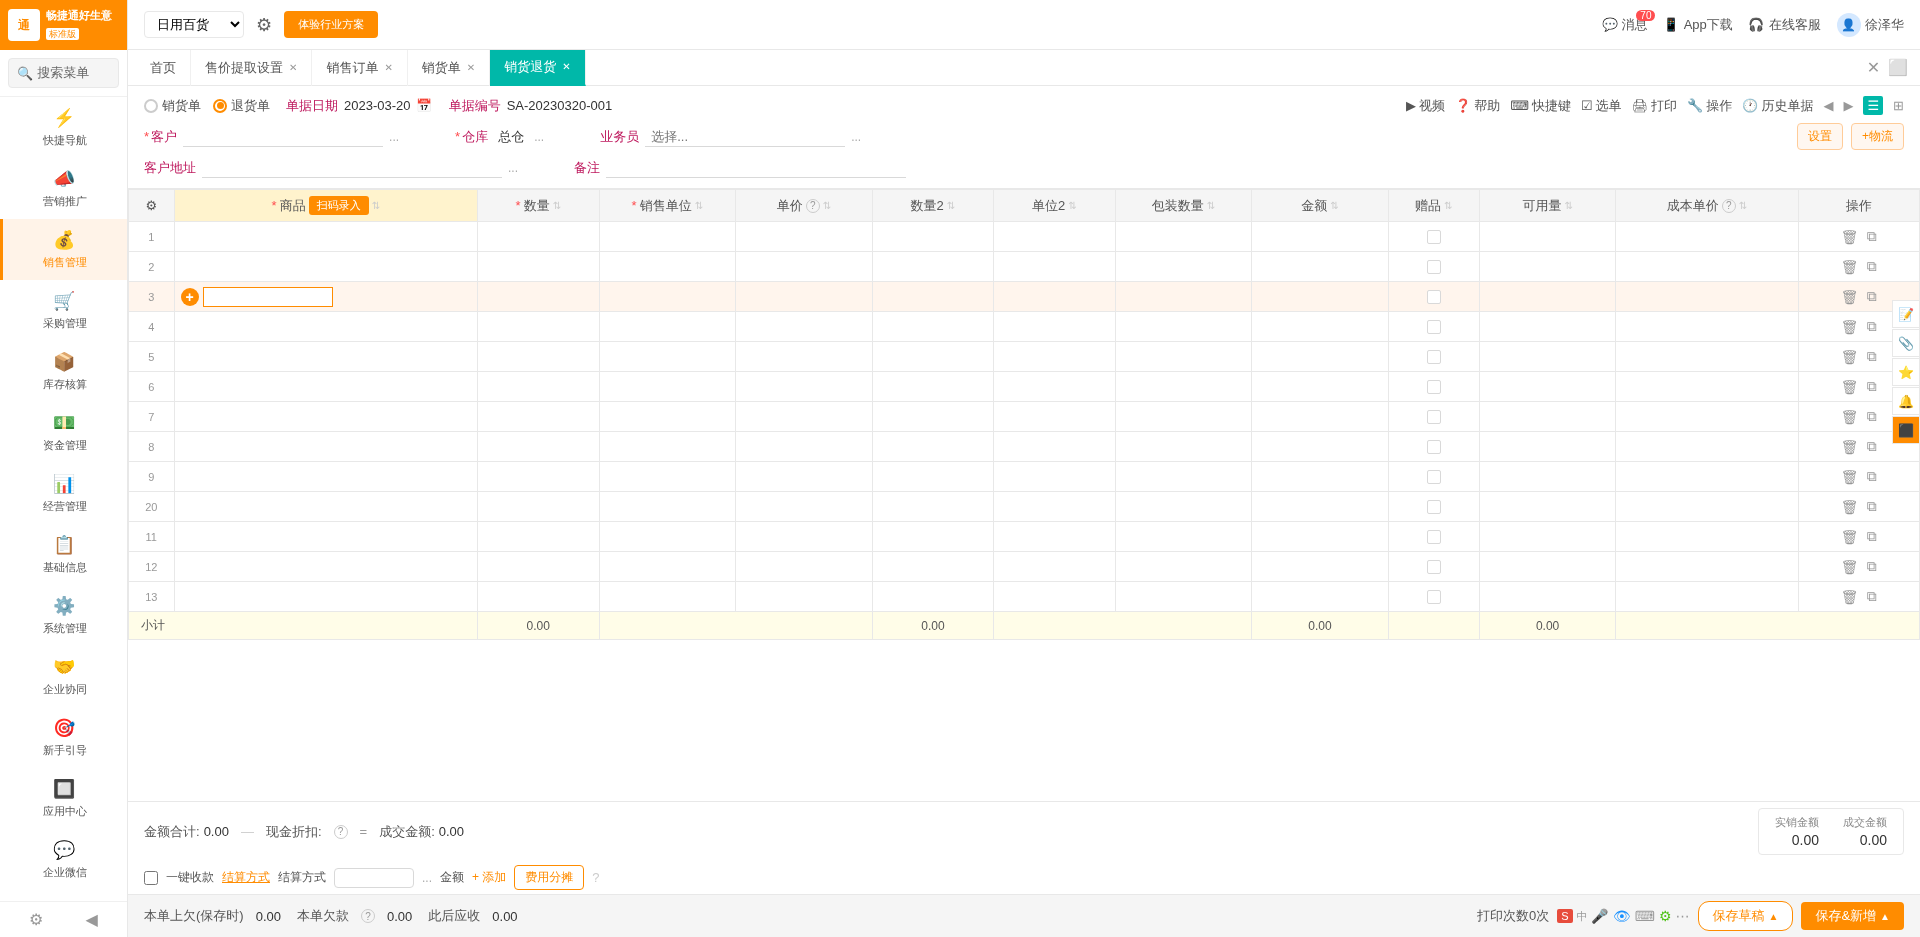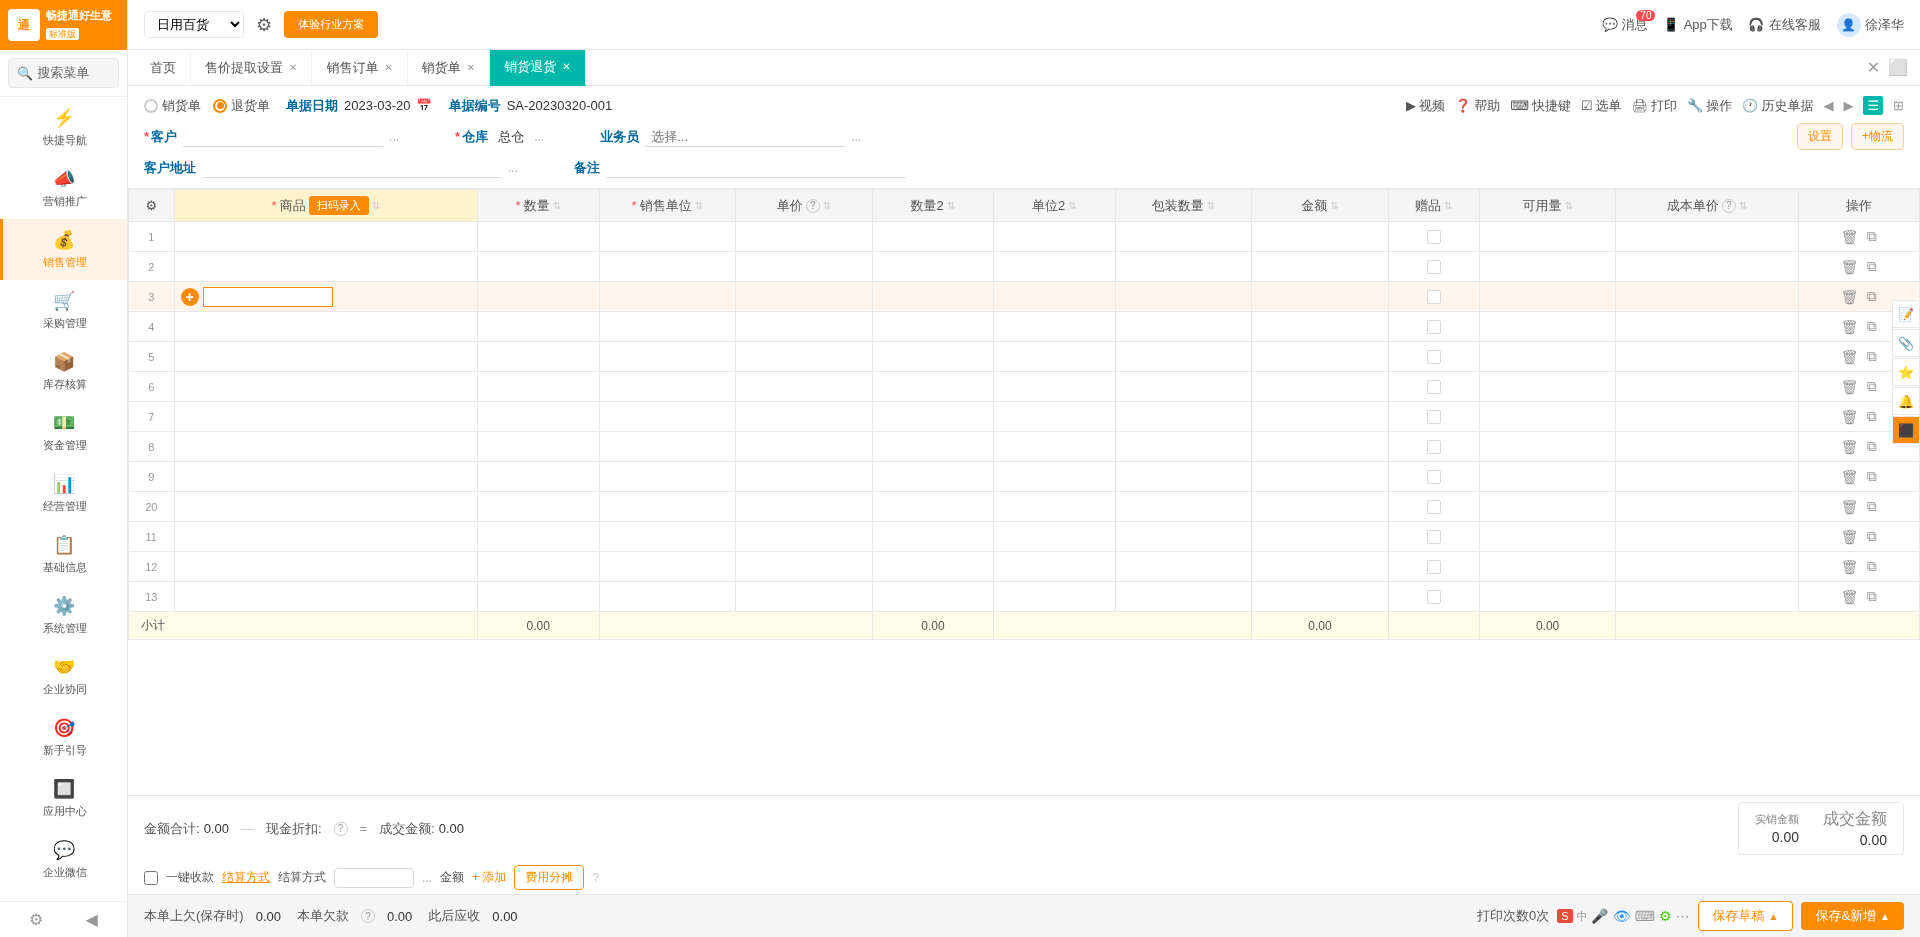--- a/index.html
+++ b/index.html
@@ -47,21 +47,21 @@
     .content { flex: 1; display: flex; flex-direction: column; overflow: hidden; background: #f5f5f5; padding: 0; }
     .form-panel { background: #fff; padding: 10px 16px; border-bottom: 1px solid #e8e8e8; }
     .form-row { display: flex; align-items: center; gap: 16px; margin-bottom: 8px; }
     .form-row:last-child { margin-bottom: 0; }
     .radio-group { display: flex; align-items: center; gap: 12px; }
     .radio-item { display: flex; align-items: center; gap: 4px; cursor: pointer; color: #555; }
     .radio-dot { width: 14px; height: 14px; border-radius: 50%; border: 2px solid #ccc; display: flex; align-items: center; justify-content: center; }
     .radio-dot.checked { border-color: #ff8c00; }
     .radio-dot.checked::after { content: ''; width: 7px; height: 7px; border-radius: 50%; background: #ff8c00; }
     .form-field { display: flex; align-items: center; gap: 6px; }
-    .form-label { color: #0369a1; white-space: nowrap; font-weight: bold; }
+    .form-label { color: #be185d; white-space: nowrap; }
     .form-label.required::before { content: '*'; color: #ff4d4f; margin-right: 2px; }
     .form-input { border: none; border-bottom: 1px solid #d9d9d9; padding: 2px 6px; min-width: 160px; font-size: 13px; color: #333; outline: none; }
     .form-input-dots { color: #aaa; font-size: 12px; cursor: pointer; }
     .form-date-val { color: #333; }
     .form-date-icon { color: #999; cursor: pointer; }
     .form-id { color: #333; }
     .toolbar-item { display: flex; align-items: center; gap: 3px; color: #555; cursor: pointer; font-size: 12px; }
     .settings-btn { background: #fff7f0; border-color: #ffcc99; color: #ff8c00; border-radius: 4px; padding: 4px 10px; cursor: pointer; font-size: 12px; border: 1px solid #ffcc99; display: flex; align-items: center; gap: 3px; }
     .add-btn { background: #fff7f0; border-color: #ffcc99; color: #ff8c00; border-radius: 4px; padding: 4px 10px; cursor: pointer; font-size: 12px; border: 1px solid #ffcc99; display: flex; align-items: center; gap: 3px; }
 
@@ -95,21 +95,21 @@
     .pay-label { font-size: 12px; color: #555; }
     .pay-input { border: 1px solid #d9d9d9; border-radius: 4px; padding: 2px 6px; font-size: 12px; width: 80px; }
     .pay-dots { color: #aaa; font-size: 12px; cursor: pointer; }
     .pay-add-btn { background: none; border: none; color: #ff8c00; cursor: pointer; font-size: 12px; display: flex; align-items: center; gap: 2px; }
     .expense-btn { background: #fff; border: 1px solid #ff8c00; color: #ff8c00; border-radius: 4px; padding: 3px 10px; cursor: pointer; font-size: 12px; }
     .help-icon { color: #ccc; cursor: pointer; font-size: 13px; }
 
     .footer-bar { background: #f5f5f5; border-top: 1px solid #e8e8e8; padding: 6px 16px; display: flex; align-items: center; gap: 16px; font-size: 12px; color: #555; }
     .footer-item { display: flex; align-items: center; gap: 12px; }
     .footer-right { margin-left: auto; display: flex; align-items: center; gap: 8px; }
-    .save-draft-btn { background: #fff; border: 1px solid #ff8c00; color: #ff8c00; border-radius: 4px; padding: 5px 14px; cursor: pointer; font-size: 13px; display: flex; align-items: center; gap: 4px; }
+    .save-draft-btn { background: #fff; border: 1px solid #ff8c00; color: #ff8c00; border-radius: 11px; padding: 5px 14px; cursor: pointer; font-size: 13px; display: flex; align-items: center; gap: 4px; }
     .save-new-btn { background: #ff8c00; color: #fff; border: none; border-radius: 4px; padding: 5px 14px; cursor: pointer; font-size: 13px; display: flex; align-items: center; gap: 4px; }
     .chevron { font-size: 10px; }
     .rt-btn { width: 28px; height: 28px; background: #fff; border: 1px solid #e8e8e8; display: flex; align-items: center; justify-content: center; cursor: pointer; color: #666; font-size: 13px; }
     .rt-btn.active { background: #ff8c00; color: #fff; }
 
     .topbar-section { display: flex; align-items: center; gap: 4px; color: #555; font-size: 13px; cursor: pointer; }
 
     .info-circle { width: 14px; height: 14px; border-radius: 50%; border: 1px solid #ccc; display: inline-flex; align-items: center; justify-content: center; font-size: 10px; color: #999; cursor: pointer; }
   </style>
 </head>
@@ -777,21 +777,21 @@
         <span>成交金额:</span>
         <span style="color:#333;font-weight:500;">0.00</span>
       </div>
 
       <div style="margin-left:auto;background:#fff;border:1px solid #e8e8e8;border-radius:4px;padding:6px 16px;display:flex;gap:24px;align-items:center;">
         <div style="display:flex;flex-direction:column;align-items:flex-end;gap:2px;">
           <span style="font-size:11px;color:#888;">实销金额</span>
           <span style="font-size:14px;color:#333;font-weight:500;">0.00</span>
         </div>
         <div style="display:flex;flex-direction:column;align-items:flex-end;gap:2px;">
-          <span style="font-size:16px;color:#888;text-align:right;">成交金额</span>
+          <span style="font-size:11px;color:#888;text-align:right;">成交金额</span>
           <span style="font-size:14px;color:#333;font-weight:500;">0.00</span>
         </div>
       </div>
     </div>
 
     <div class="payment-row">
       <input type="checkbox" class="pay-checkbox" style="">
       <span class="pay-label">一键收款</span>
       <span class="pay-label" style="cursor:pointer;color:#ff8c00;text-decoration:underline;">结算方式</span>
       <span class="pay-label">结算方式</span>

